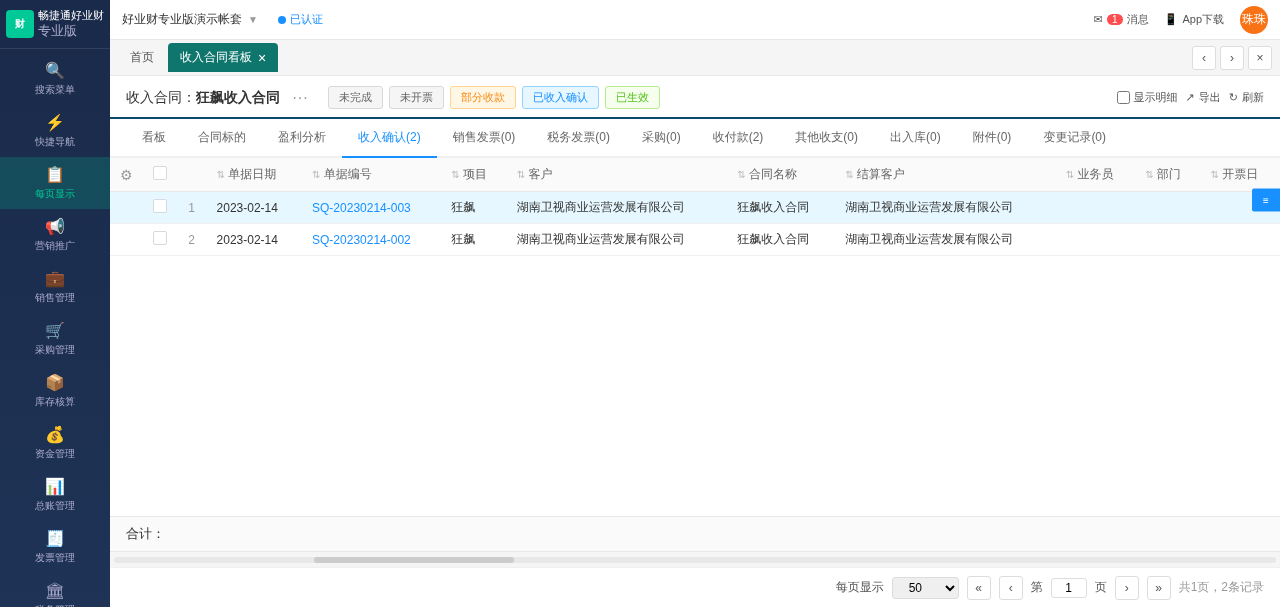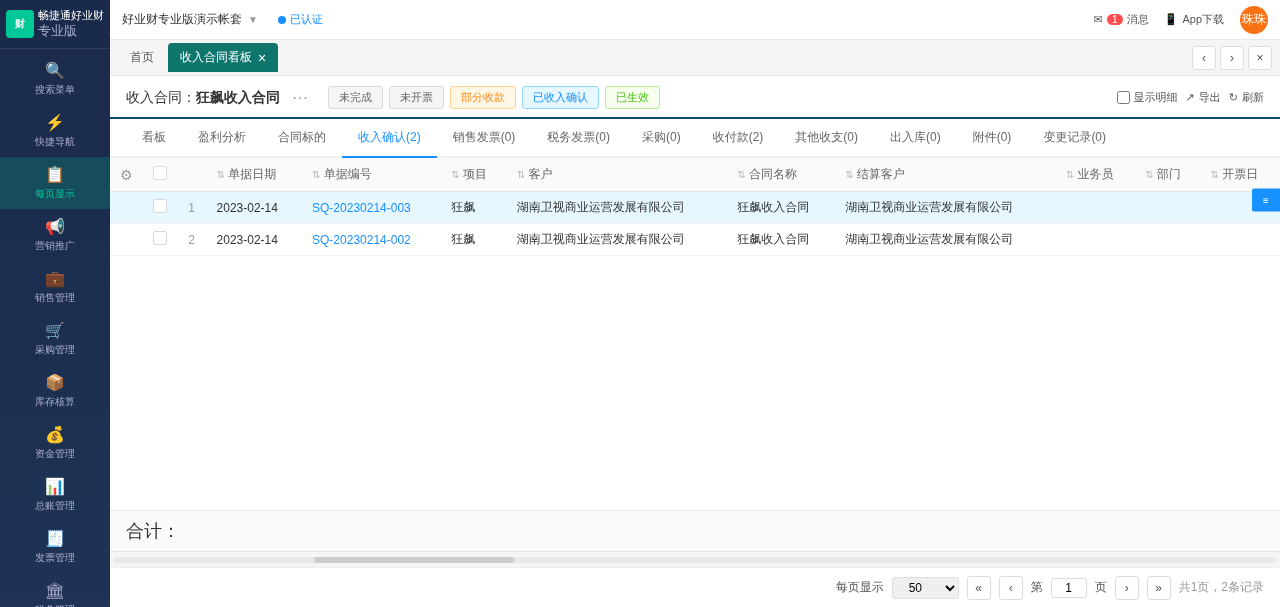--- a/index.html
+++ b/index.html
@@ -68,21 +68,21 @@
     tbody tr.selected { background: #e6f7ff; }
     tbody td { padding: 7px 10px; color: #333; white-space: nowrap; }
     tbody td a { color: #1890ff; text-decoration: none; }
     .row-num { color: #999; text-align: center; width: 30px; }
     .checkbox-cell { width: 30px; text-align: center; }
     .settings-cell { width: 30px; text-align: center; color: #999; cursor: pointer; }
     .gear-icon { font-size: 14px; }
 
     
     .table-footer { background: #fafafa; padding: 8px 16px; border-top: 1px solid #e8e8e8; display: flex; align-items: center; }
-    .footer-total { font-size: 18px; color: #333; font-weight: 500; }
+    .footer-total { font-size: 13px; color: #333; font-weight: 500; }
 
     
     .scroll-area { height: 16px; background: #f5f5f5; display: flex; align-items: center; padding: 0 4px; border-top: 1px solid #e8e8e8; }
     .scroll-track { flex: 1; height: 6px; background: #e8e8e8; border-radius: 3px; position: relative; }
     .scroll-thumb { width: 200px; height: 6px; background: #ccc; border-radius: 3px; position: absolute; left: 200px; }
 
     
     .pagination { height: 40px; background: white; display: flex; align-items: center; justify-content: flex-end; padding: 0 16px; gap: 8px; border-top: 1px solid #f0f0f0; font-size: 12px; color: #555; }
     .page-size-select { border: 1px solid #ddd; border-radius: 3px; padding: 2px 12px; font-size: 12px; }
     .page-btn { width: 24px; height: 24px; border: 1px solid #ddd; border-radius: 3px; background: white; cursor: pointer; display: flex; align-items: center; justify-content: center; font-size: 12px; color: #555; }
@@ -226,22 +226,22 @@
         </div>
         <div class="contract-action-btn">
           <span>↻</span>
           <span>刷新</span>
         </div>
       </div>
     </div>
 
     <div class="subtabs" id="subtabs">
         <div class="subtab">看板</div>
+        <div class="subtab">合同标的</div>
         <div class="subtab">盈利分析</div>
-        <div class="subtab">合同标的</div>
         <div class="subtab active">收入确认(2)</div>
         <div class="subtab">销售发票(0)</div>
         <div class="subtab">税务发票(0)</div>
         <div class="subtab">采购(0)</div>
         <div class="subtab">收付款(2)</div>
         <div class="subtab">其他收支(0)</div>
         <div class="subtab">出入库(0)</div>
         <div class="subtab">附件(0)</div>
         <div class="subtab">变更记录(0)</div>
       </div>

